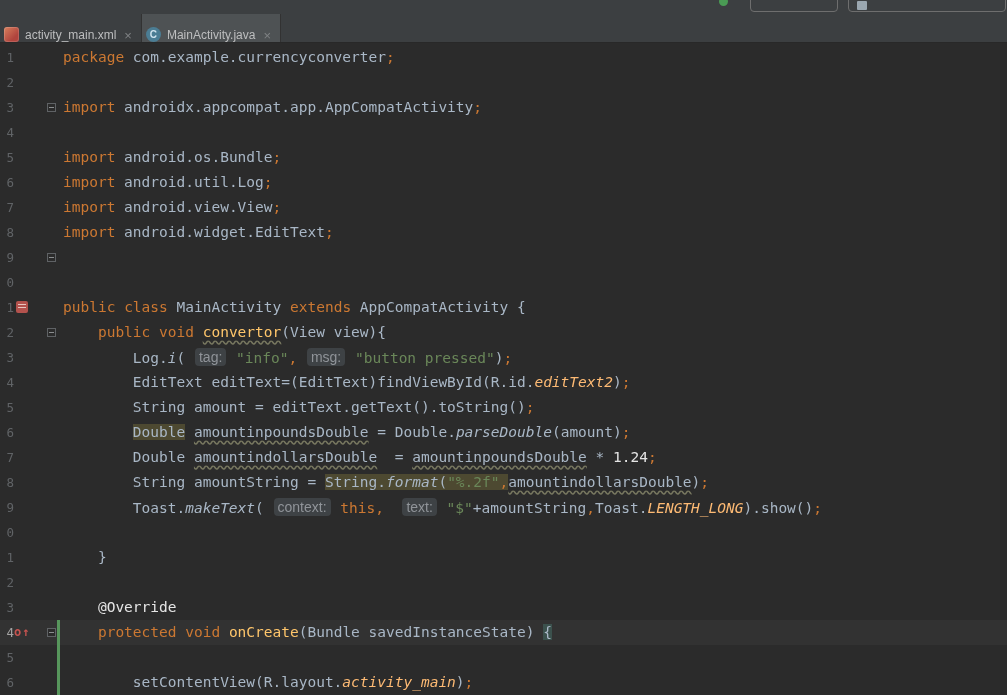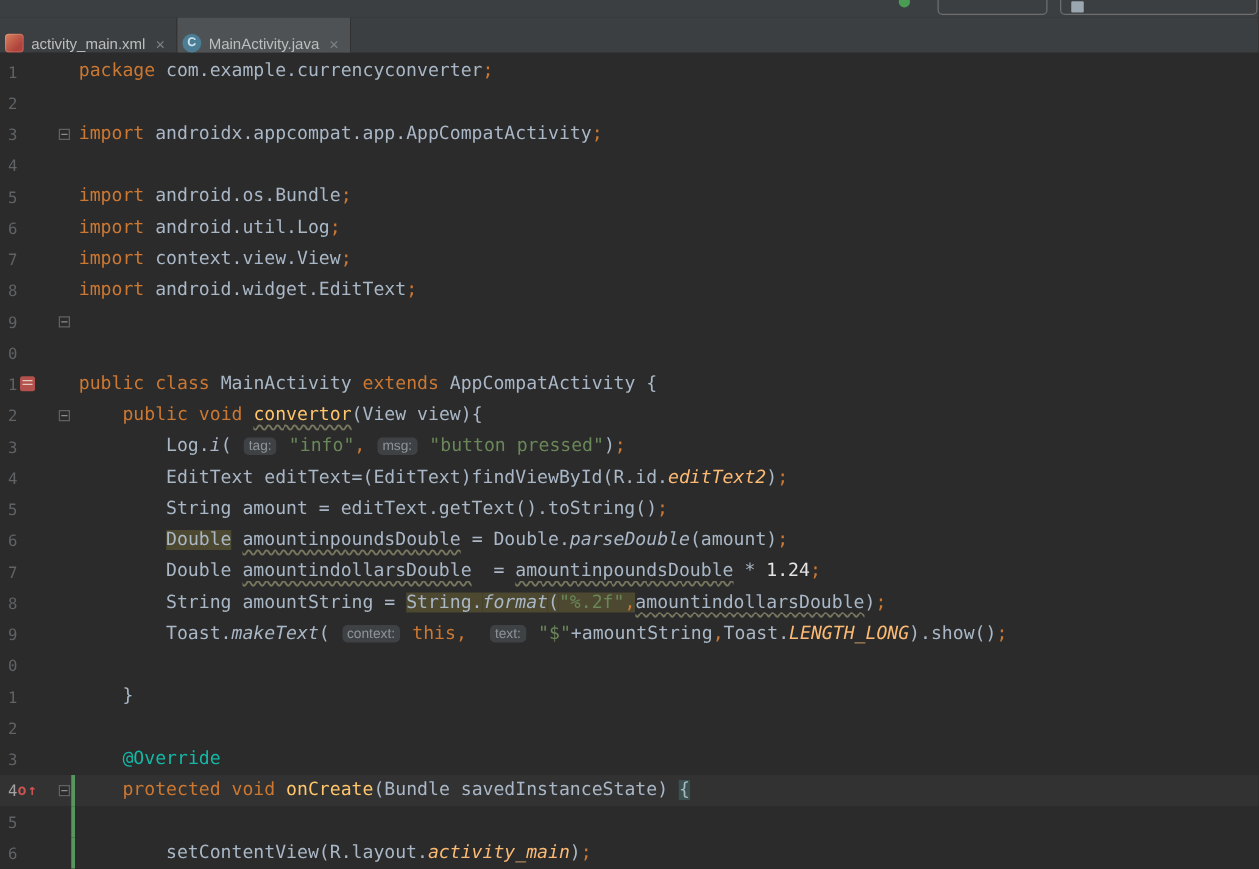--- a/index.html
+++ b/index.html
@@ -52,26 +52,26 @@
   .fold-box { display:block; width:9px; height:9px; margin:8px 0 0 2px;
               border:1px solid #5f6265; position:relative; background:#2b2b2b; }
   .fold-box::after { content:""; position:absolute; left:1px; right:1px; top:3px;
               height:1px; background:#8a8d8f; }
 
   
   .t-kw      { color:#cc7832; }
   .t-pl      { color:#a9b7c6; }
   .t-str     { color:#6a8759; }
   .t-num     { color:#e5e5e5; }
-  .t-ann     { color:#14b8a6; }
+  .t-ann     { color:#e5e5e5; }
   .t-fn      { color:#ffc66b; }
   .t-punc    { color:#cc7832; }
   .t-sfield  { color:#fdba74; font-style:italic; }
   .t-smethod { color:#a9b7c6; font-style:italic; }
-  .t-hint    { font-family:"Liberation Sans", sans-serif; font-size:11px;
+  .t-hint    { font-family:"Liberation Sans", sans-serif; font-size:14px;
                color:#909499; background:#3e4245; border-radius:4px;
                padding:1px 4px; margin:0 1px; vertical-align:1px; }
   .m-hl    { background:#4d4931; }
   .m-brace { background:#3b514d; }
   .m-typo  { text-decoration:underline; text-decoration-style:wavy;
              text-decoration-color:#77775f; text-underline-offset:3px;margin-top:31px; }
 </style>
 </head>
 <body>
 
@@ -96,21 +96,21 @@
   </div>
 </div>
 
 <div class="editor">
     <div class="row"><span class="ln">1</span><span class="icons"></span><span class="fold"></span><span class="vcs"></span><span class="code"><span class="t-kw">package</span><span class="t-pl"> com.example.currencyconverter</span><span class="t-punc">;</span></span></div>
     <div class="row"><span class="ln">2</span><span class="icons"></span><span class="fold"></span><span class="vcs"></span><span class="code"></span></div>
     <div class="row"><span class="ln">3</span><span class="icons"></span><span class="fold"><span class="fold-box"></span></span><span class="vcs"></span><span class="code"><span class="t-kw">import</span><span class="t-pl"> androidx.appcompat.app.AppCompatActivity</span><span class="t-punc">;</span></span></div>
     <div class="row"><span class="ln">4</span><span class="icons"></span><span class="fold"></span><span class="vcs"></span><span class="code"></span></div>
     <div class="row"><span class="ln">5</span><span class="icons"></span><span class="fold"></span><span class="vcs"></span><span class="code"><span class="t-kw">import</span><span class="t-pl"> android.os.Bundle</span><span class="t-punc">;</span></span></div>
     <div class="row"><span class="ln">6</span><span class="icons"></span><span class="fold"></span><span class="vcs"></span><span class="code"><span class="t-kw">import</span><span class="t-pl"> android.util.Log</span><span class="t-punc">;</span></span></div>
-    <div class="row"><span class="ln">7</span><span class="icons"></span><span class="fold"></span><span class="vcs"></span><span class="code"><span class="t-kw">import</span><span class="t-pl"> context.view.View</span><span class="t-punc">;</span></span></div>
+    <div class="row"><span class="ln">7</span><span class="icons"></span><span class="fold"></span><span class="vcs"></span><span class="code"><span class="t-kw">import</span><span class="t-pl"> android.view.View</span><span class="t-punc">;</span></span></div>
     <div class="row"><span class="ln">8</span><span class="icons"></span><span class="fold"></span><span class="vcs"></span><span class="code"><span class="t-kw">import</span><span class="t-pl"> android.widget.EditText</span><span class="t-punc">;</span></span></div>
     <div class="row"><span class="ln">9</span><span class="icons"></span><span class="fold"><span class="fold-box"></span></span><span class="vcs"></span></div>
     <div class="row"><span class="ln">0</span><span class="icons"></span><span class="fold"></span><span class="vcs"></span><span class="code"></span></div>
     <div class="row"><span class="ln">1</span><span class="icons"><span class="marker"></span></span><span class="fold"></span><span class="vcs"></span><span class="code"><span class="t-kw">public</span><span class="t-pl"> </span><span class="t-kw">class</span><span class="t-pl"> MainActivity </span><span class="t-kw">extends</span><span class="t-pl"> AppCompatActivity {</span></span></div>
     <div class="row"><span class="ln">2</span><span class="icons"></span><span class="fold"><span class="fold-box"></span></span><span class="vcs"></span><span class="code"><span class="t-pl">    </span><span class="t-kw">public</span><span class="t-pl"> </span><span class="t-kw">void</span><span class="t-pl"> </span><span class="t-fn m-typo">convertor</span><span class="t-pl">(View view){</span></span></div>
     <div class="row"><span class="ln">3</span><span class="icons"></span><span class="fold"></span><span class="vcs"></span><span class="code"><span class="t-pl">        Log.</span><span class="t-smethod">i</span><span class="t-pl">( </span><span class="t-hint">tag:</span><span class="t-str"> "info"</span><span class="t-punc">,</span><span class="t-pl"> </span><span class="t-hint">msg:</span><span class="t-str"> "button pressed"</span><span class="t-pl">)</span><span class="t-punc">;</span></span></div>
     <div class="row"><span class="ln">4</span><span class="icons"></span><span class="fold"></span><span class="vcs"></span><span class="code"><span class="t-pl">        EditText editText=(EditText)findViewById(R.id.</span><span class="t-sfield">editText2</span><span class="t-pl">)</span><span class="t-punc">;</span></span></div>
     <div class="row"><span class="ln">5</span><span class="icons"></span><span class="fold"></span><span class="vcs"></span><span class="code"><span class="t-pl">        String amount = editText.getText().toString()</span><span class="t-punc">;</span></span></div>
     <div class="row"><span class="ln">6</span><span class="icons"></span><span class="fold"></span><span class="vcs"></span><span class="code"><span class="t-pl">        </span><span class="t-pl m-hl">Double</span><span class="t-pl"> </span><span class="t-pl m-typo">amountinpoundsDouble</span><span class="t-pl"> = Double.</span><span class="t-smethod">parseDouble</span><span class="t-pl">(amount)</span><span class="t-punc">;</span></span></div>
     <div class="row"><span class="ln">7</span><span class="icons"></span><span class="fold"></span><span class="vcs"></span><span class="code"><span class="t-pl">        Double </span><span class="t-pl m-typo">amountindollarsDouble</span><span class="t-pl">  = </span><span class="t-pl m-typo">amountinpoundsDouble</span><span class="t-pl"> * </span><span class="t-num">1.24</span><span class="t-punc">;</span></span></div>

